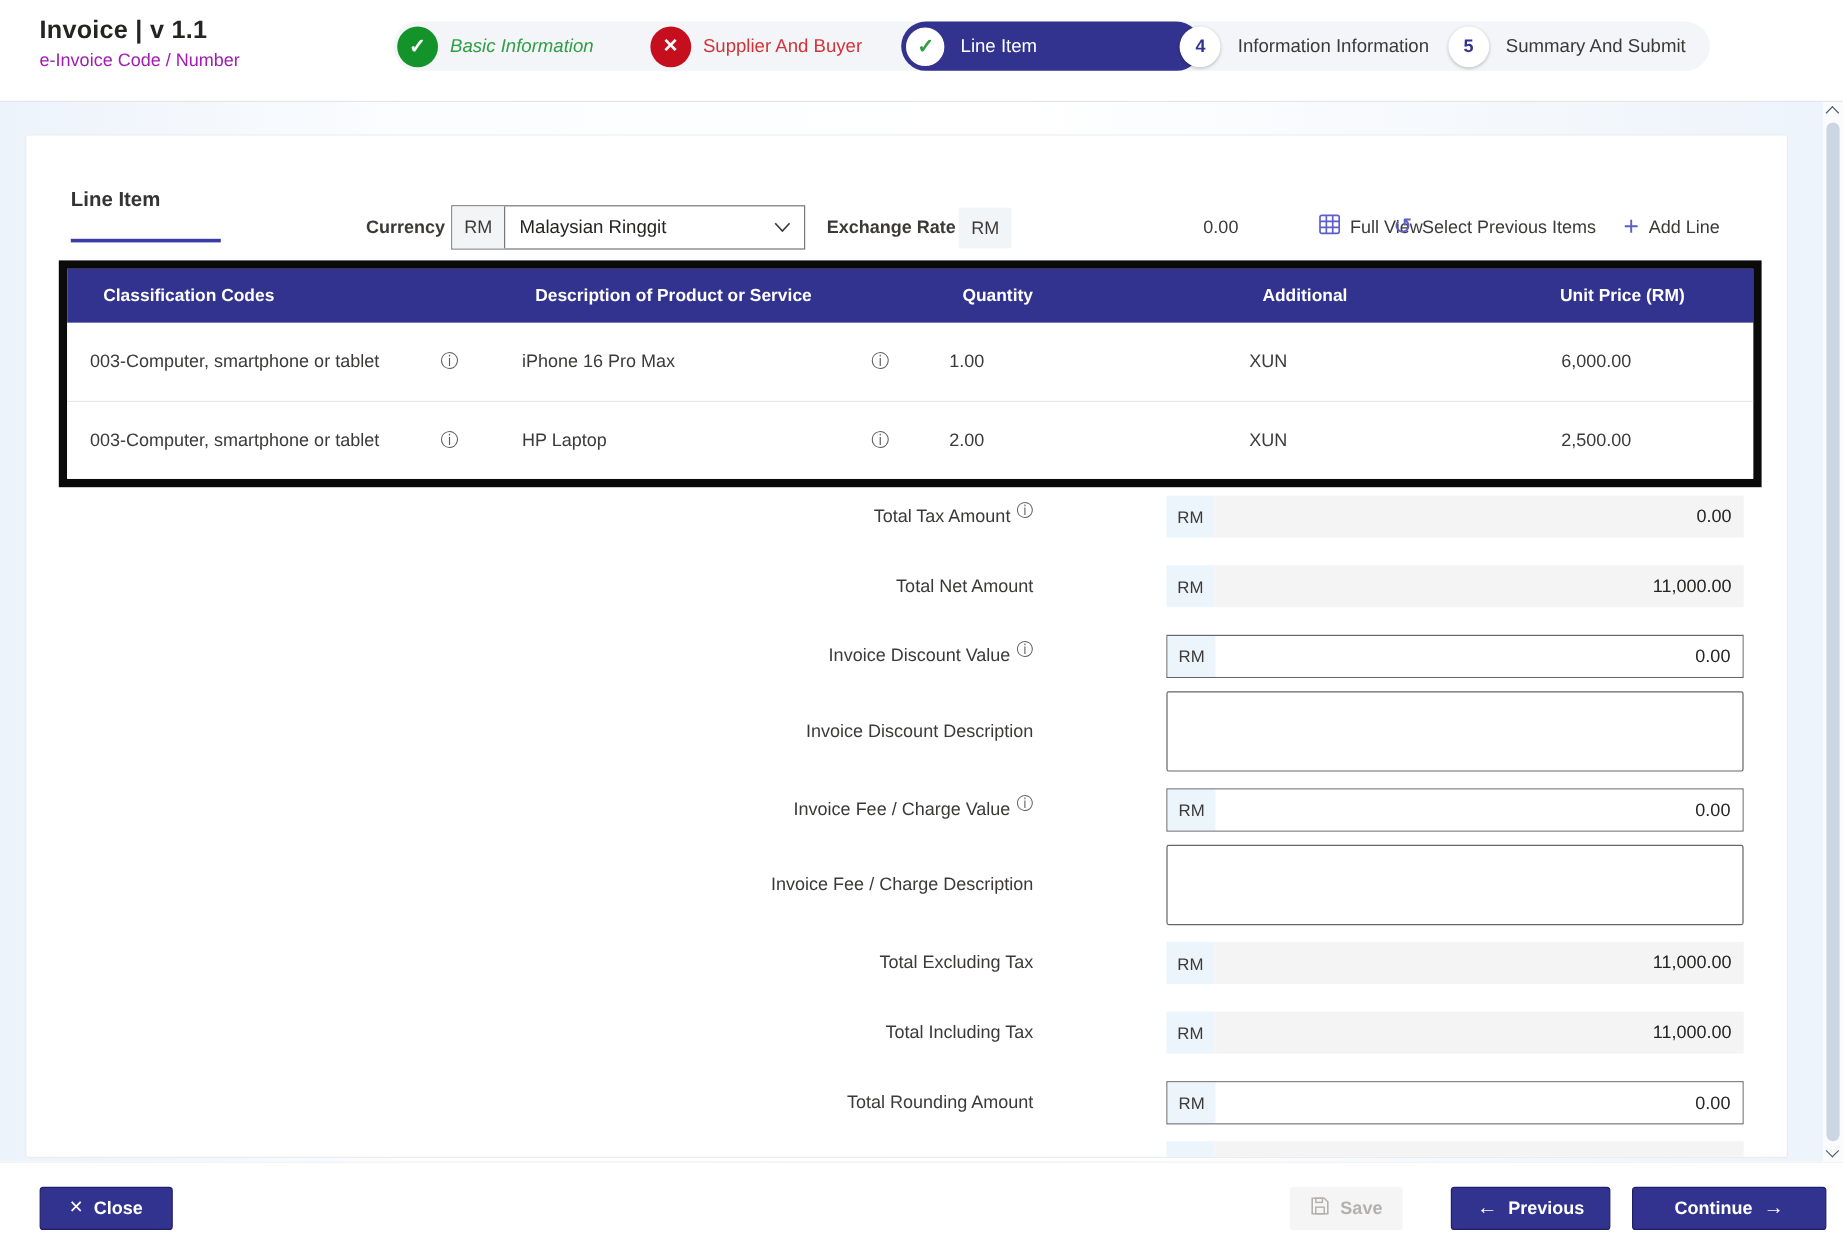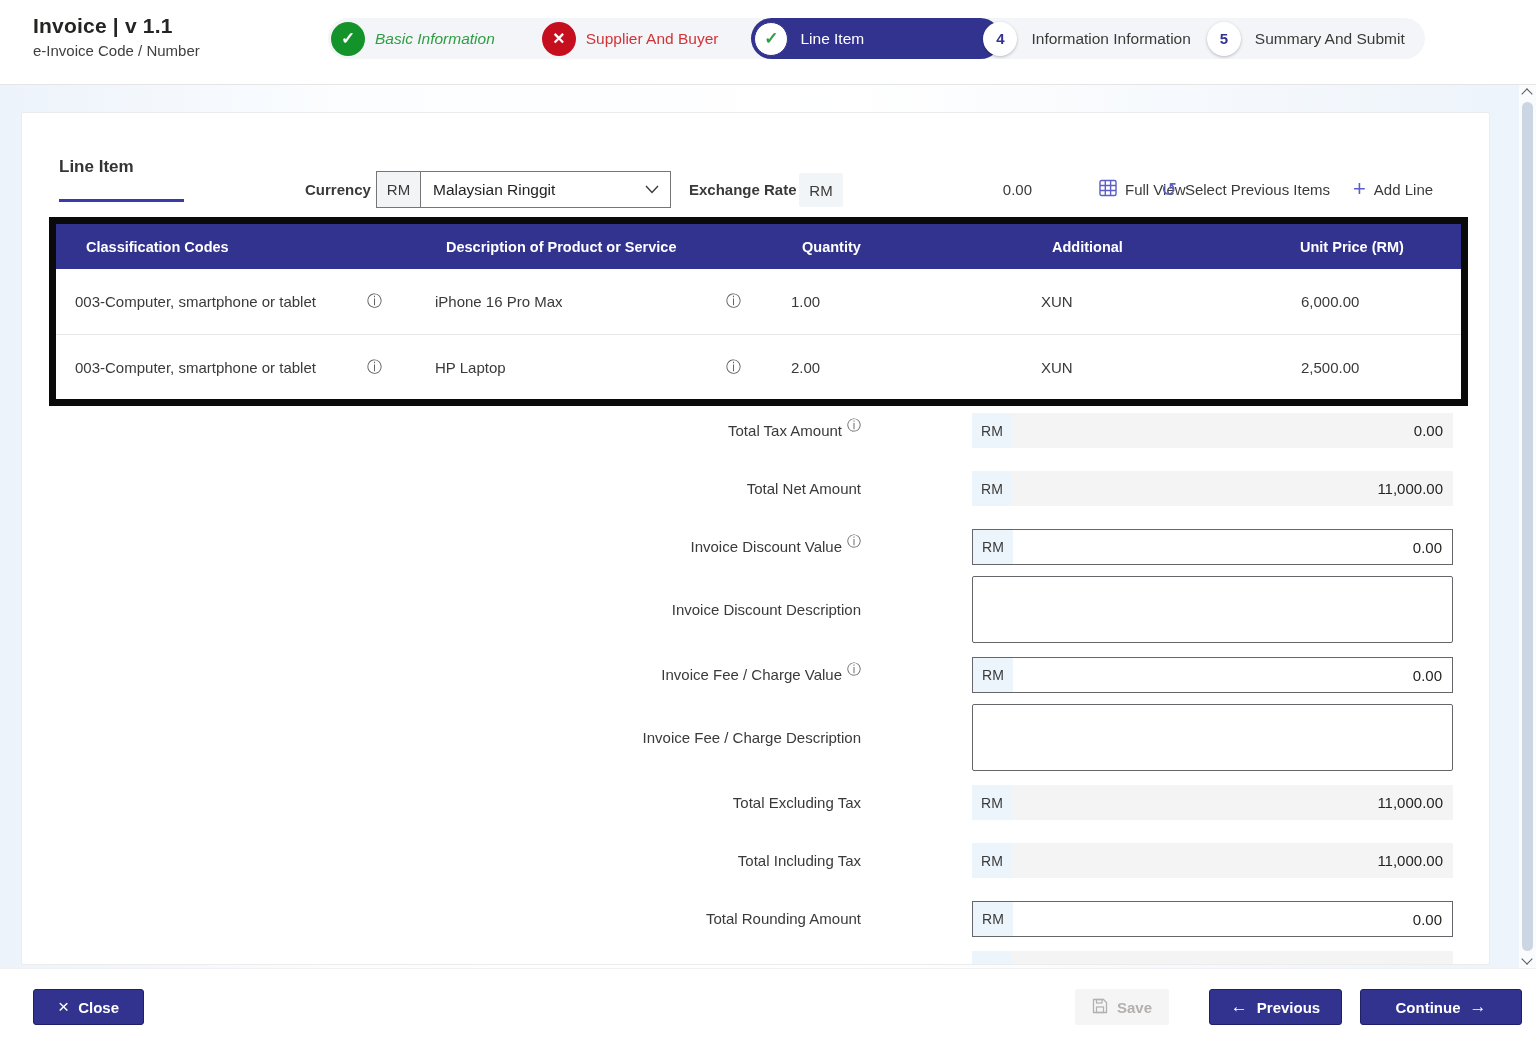--- a/index.html
+++ b/index.html
@@ -4,21 +4,21 @@
 <style>
   * { margin:0; padding:0; box-sizing:border-box; }
   html,body { width:1536px; height:1038px; overflow:hidden;
     font-family:"Liberation Sans", sans-serif; background:#fff; color:#323130; }
 
   
   .app-header { position:absolute; left:0; top:0; width:1536px; height:85px;
     background:#fff; border-bottom:1px solid #e5e5e5; z-index:5; }
   .title-block { position:absolute; left:33px; top:14px; }
   .title { font-size:21px; font-weight:bold; color:#252423; letter-spacing:.2px; }
-  .subtitle { font-size:15px; color:#404040; margin-top:4px; }
+  .subtitle { font-size:15px; color:#a21caf; margin-top:4px; }
 
   
   .stepper { position:absolute; left:328px; top:18px; width:1097px; height:41px;
     background:#f3f5f8; border-radius:21px; display:flex; align-items:center; }
   .circle { width:34px; height:34px; border-radius:50%; display:flex;
     align-items:center; justify-content:center; flex:0 0 auto; }
   .c-success { background:#14932a; color:#fff; font-size:17px; font-weight:bold; margin-left:3px; }
   .c-error { background:#c50f1f; color:#fff; font-size:20px; font-weight:bold; margin-left:47px; }
   .c-active { background:#fff; color:#2f9e44; font-size:17px; font-weight:bold;
     border:1px solid #32338e; margin-left:3px; }

